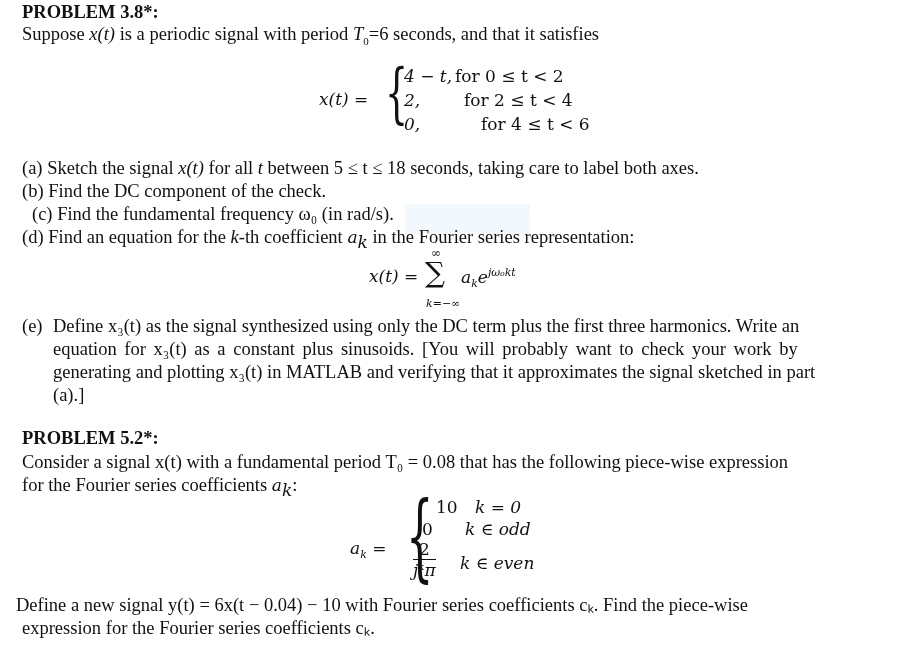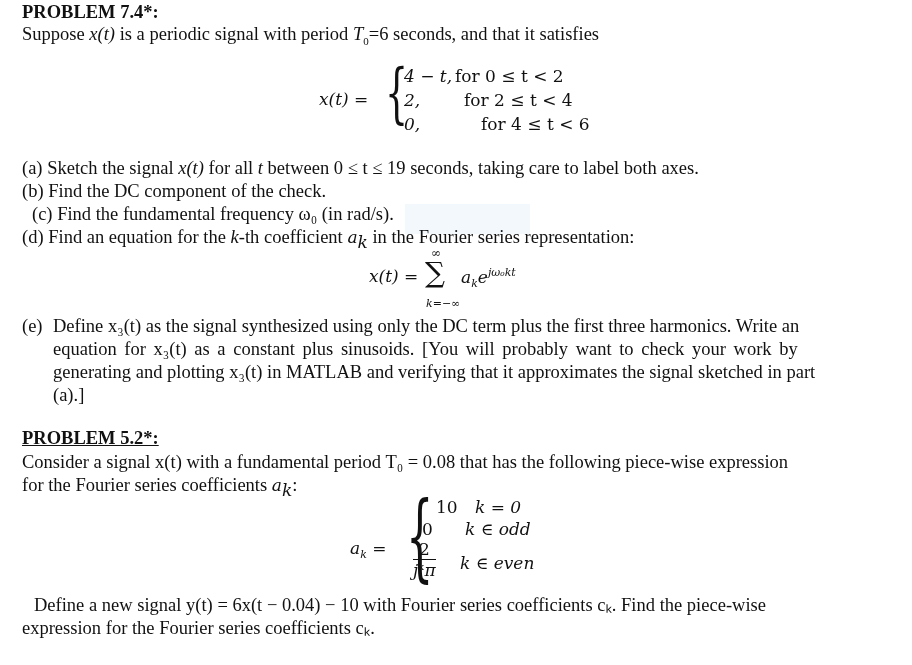--- a/index.html
+++ b/index.html
@@ -16,37 +16,37 @@
   .frac { display:inline-block; text-align:center; vertical-align:middle; }
   .frac .num { display:block; border-bottom:1.5px solid #111; padding:0 2px; }
   .frac .den { display:block; }
   sub, sup { font-size:11px; }
 </style>
 </head>
 <body>
 
 <div class="watermark"></div>
 
-<div class="abs heading" style="left:22px; top:2px;">PROBLEM 7.4*:</div>
+<div class="abs heading" style="left:22px; top:2px;">PROBLEM 3.8*:</div>
 
 <div class="abs" style="left:22px; top:24px;">
   <span>Suppose </span><i>x(t)</i><span> is a periodic signal with period </span><i>T</i><sub>0</sub><span>=6 seconds, and that it satisfies</span>
 </div>
 
 <div class="abs math" style="left:319px; top:89px;">x(t) =</div>
 <div class="abs brace" style="left:385px; top:60px; font-size:66px; line-height:66px; transform:scaleX(0.55); transform-origin:left;">{</div>
 <div class="abs math" style="left:404px; top:66px;">4 − t,</div>
 <div class="abs mathr" style="left:455px; top:66px;text-align:right;">for 0 ≤ t &lt; 2</div>
 <div class="abs math" style="left:404px; top:90px;">2,</div>
 <div class="abs mathr" style="left:455px; top:90px;margin-left:9px;">for 2 ≤ t &lt; 4</div>
 <div class="abs math" style="left:404px; top:114px;">0,</div>
 <div class="abs mathr" style="left:481px; top:114px;">for 4 ≤ t &lt; 6</div>
 
 <div class="abs" style="left:22px; top:158px;">
-  <span>(a)</span>&nbsp;<span>Sketch the signal </span><i>x(t)</i><span> for all </span><i>t</i><span> between 0 ≤ t ≤ 19 seconds, taking care to label both axes.</span>
+  <span>(a)</span>&nbsp;<span>Sketch the signal </span><i>x(t)</i><span> for all </span><i>t</i><span> between 5 ≤ t ≤ 18 seconds, taking care to label both axes.</span>
 </div>
 <div class="abs" style="left:22px; top:181px;">
   <span>(b)</span>&nbsp;<span>Find the DC component of the check.</span>
 </div>
 <div class="abs" style="left:32px; top:204px;text-align:center;">
   <span>(c)</span>&nbsp;<span>Find the fundamental frequency ω₀ (in rad/s).</span>
 </div>
 <div class="abs" style="left:22px; top:227px;">
   <span>(d)</span>&nbsp;<span>Find an equation for the </span><i>k</i><span>-th coefficient </span><span class="math">a</span><sub class="math">k</sub><span> in the Fourier series representation:</span>
 </div>
@@ -58,21 +58,21 @@
 <div class="abs math" style="left:461px; top:266px;">
   <span>a</span><sub>k</sub><span>e</span><sup>jω₀kt</sup>
 </div>
 
 <div class="abs" style="left:22px; top:316px;">(e)</div>
 <div class="abs" style="left:53px; top:316px; width:815px; text-align:justify;">Define x₃(t) as the signal synthesized using only the DC term plus the first three harmonics.  Write an</div>
 <div class="abs" style="left:53px; top:339px; word-spacing:3px;">equation for x₃(t) as a constant plus sinusoids.  [You will probably want to check your work by</div>
 <div class="abs" style="left:53px; top:362px;">generating and plotting x₃(t) in MATLAB and verifying that it approximates the signal sketched in part</div>
 <div class="abs" style="left:53px; top:385px;">(a).]</div>
 
-<div class="abs heading" style="left:22px; top:428px;text-decoration:underline;">PROBLEM 5.2*:</div>
+<div class="abs heading" style="left:22px; top:428px;">PROBLEM 5.2*:</div>
 <div class="abs" style="left:22px; top:452px;">Consider a signal x(t) with a fundamental period T₀ = 0.08 that has the following piece-wise expression</div>
 <div class="abs" style="left:22px; top:475px;">
   <span>for the Fourier series coefficients </span><span class="math">a</span><sub class="math">k</sub><span>:</span>
 </div>
 
 <div class="abs math" style="left:350px; top:538px;">
   <span>a</span><sub>k</sub>&nbsp;<span class="mathr">=</span>
 </div>
 <div class="abs brace" style="left:406px; top:488px; font-size:96px; line-height:96px; transform:scaleX(0.45); transform-origin:left;">{</div>
 <div class="abs mathr" style="left:436px; top:497px;text-align:center;">10</div>
@@ -80,14 +80,14 @@
 <div class="abs mathr" style="left:422px; top:519px;">0</div>
 <div class="abs math" style="left:465px; top:519px;">k ∈ odd</div>
 <div class="abs" style="left:413px; top:539px;">
   <span class="frac mathr">
     <span class="num">2</span>
     <span class="den math">jᵏπ</span>
   </span>
 </div>
 <div class="abs math" style="left:460px; top:553px;">k ∈ even</div>
 
-<div class="abs" style="left:34px; top:591px;">Define a new signal y(t) = 6x(t − 0.04) − 10 with Fourier series coefficients cₖ.  Find the piece-wise</div>
+<div class="abs" style="left:16px; top:591px;">Define a new signal y(t) = 6x(t − 0.04) − 10 with Fourier series coefficients cₖ.  Find the piece-wise</div>
 <div class="abs" style="left:22px; top:614px;">expression for the Fourier series coefficients cₖ.</div>
 
 </body></html>

